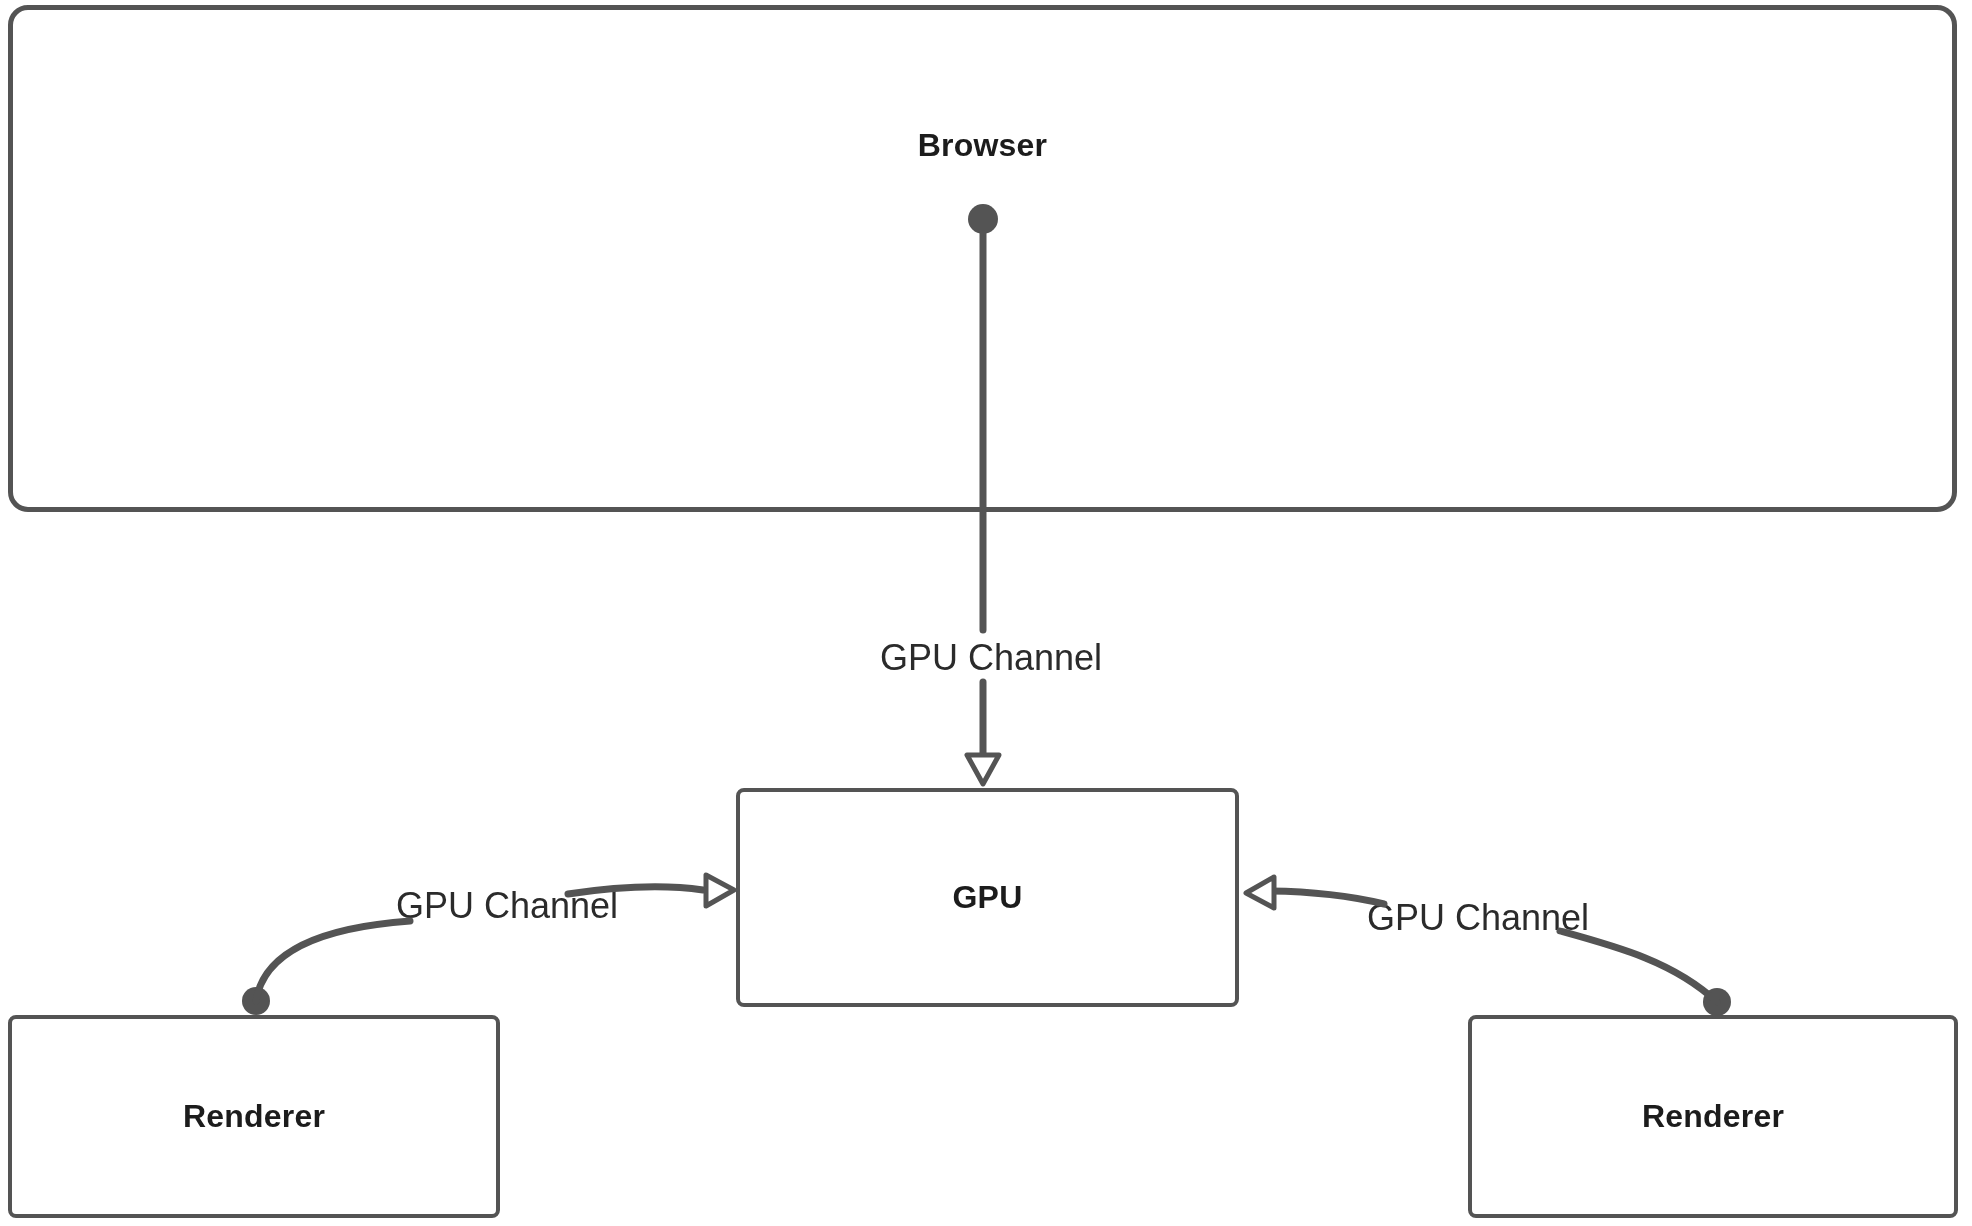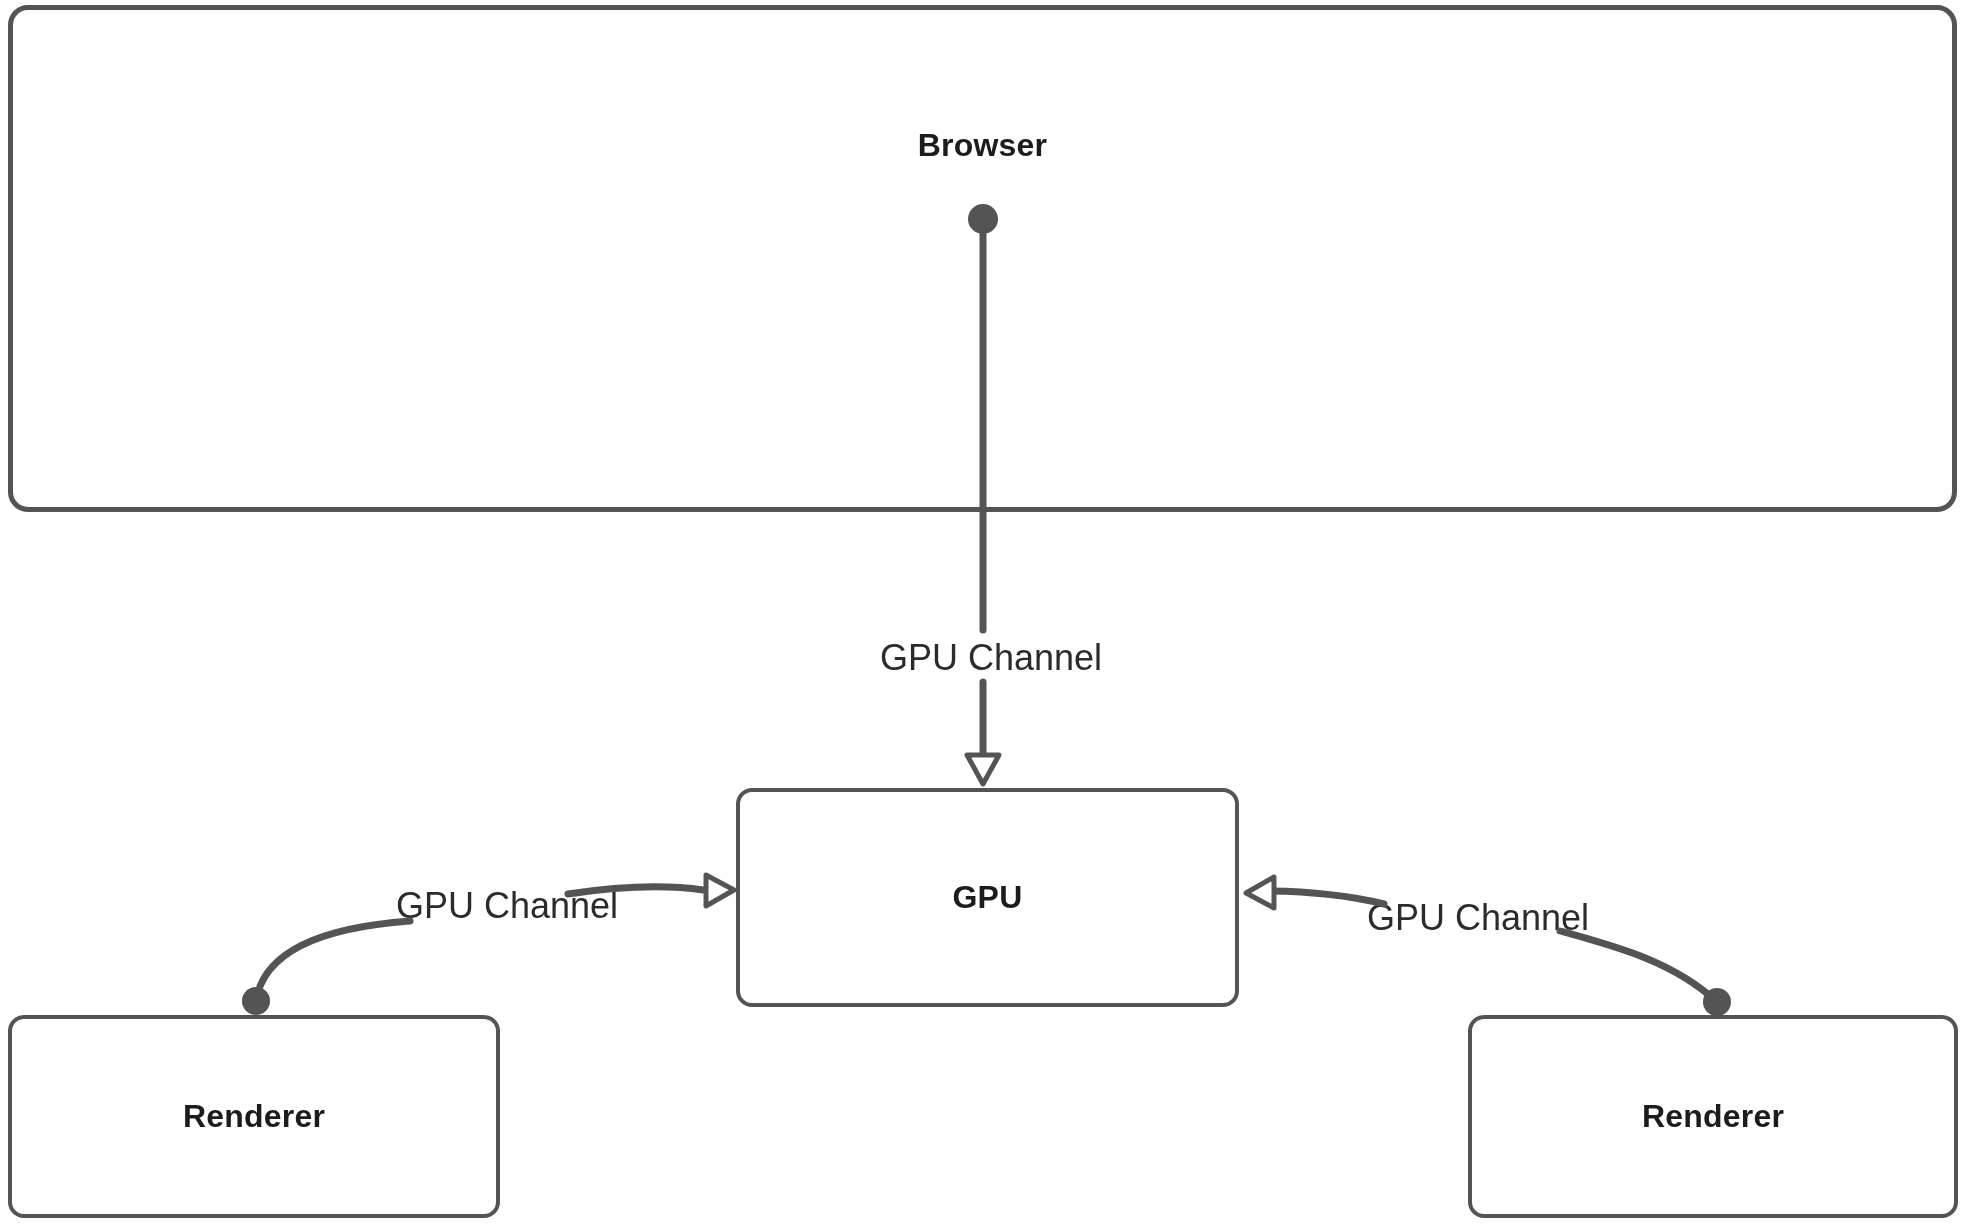--- a/index.html
+++ b/index.html
@@ -15,21 +15,21 @@
     position:relative;
     width:1972px;height:1226px;
     background:var(--bg-color);
     overflow:hidden;
   }
   
   .node{
     position:absolute;
     background:var(--bg-color);
     border:4px solid var(--stroke-color);
-    border-radius:16px;
+    border-radius:8px;
     display:flex;align-items:center;justify-content:center;
     z-index:1;
   }
   .node-title{
     font-size:32px;font-weight:bold;
     color:var(--node-text-color);
     letter-spacing:0.2px;
     white-space:nowrap;
   }
   .node-browser{

